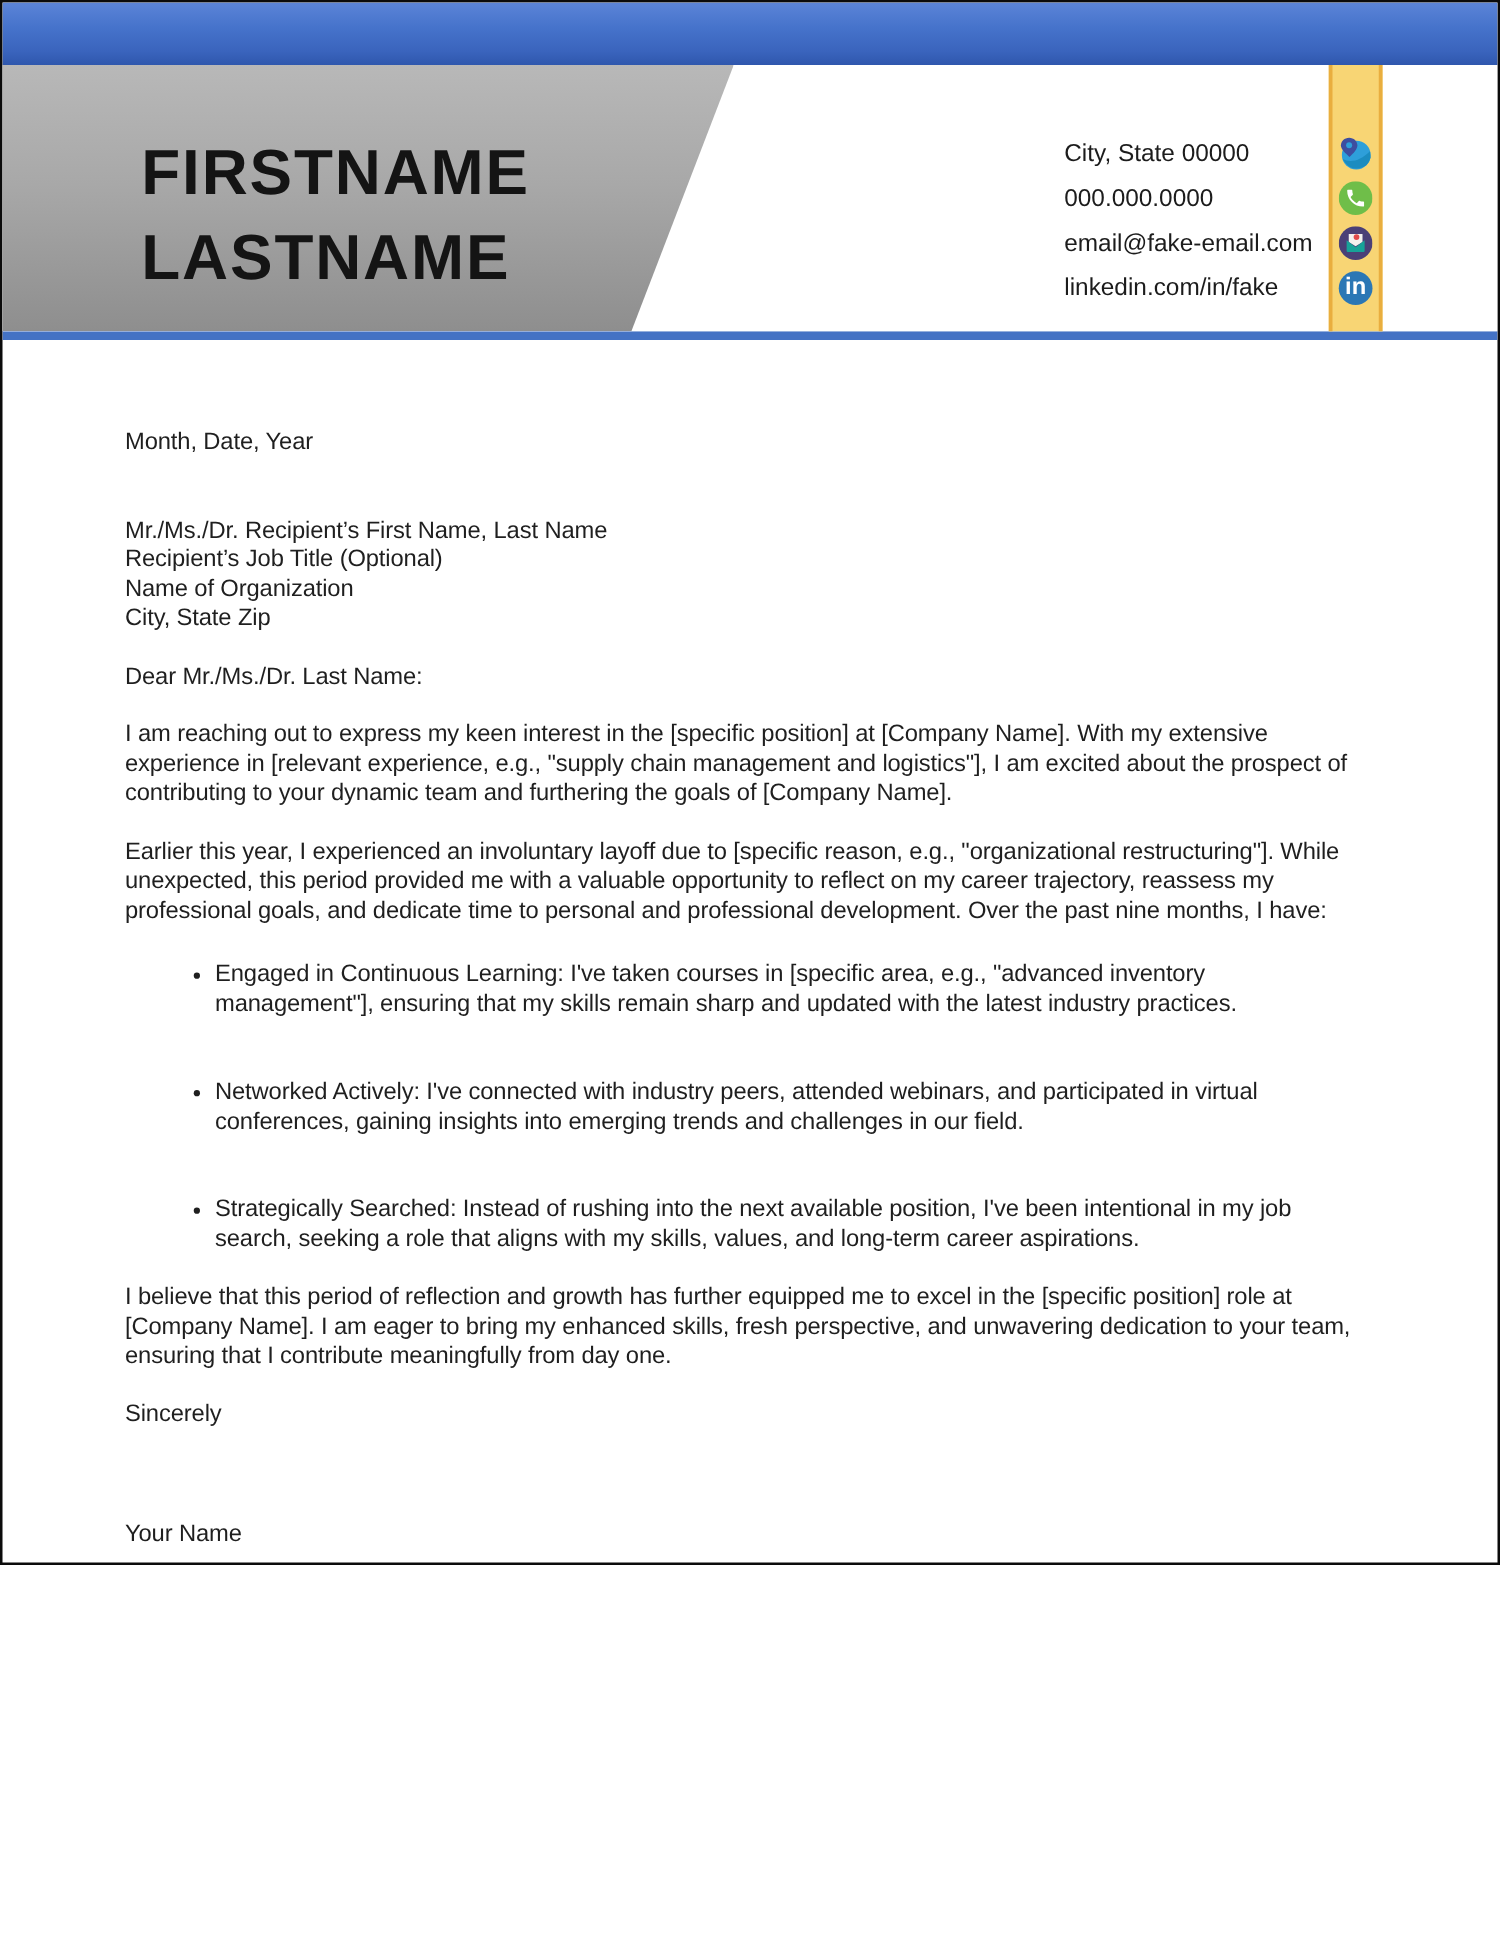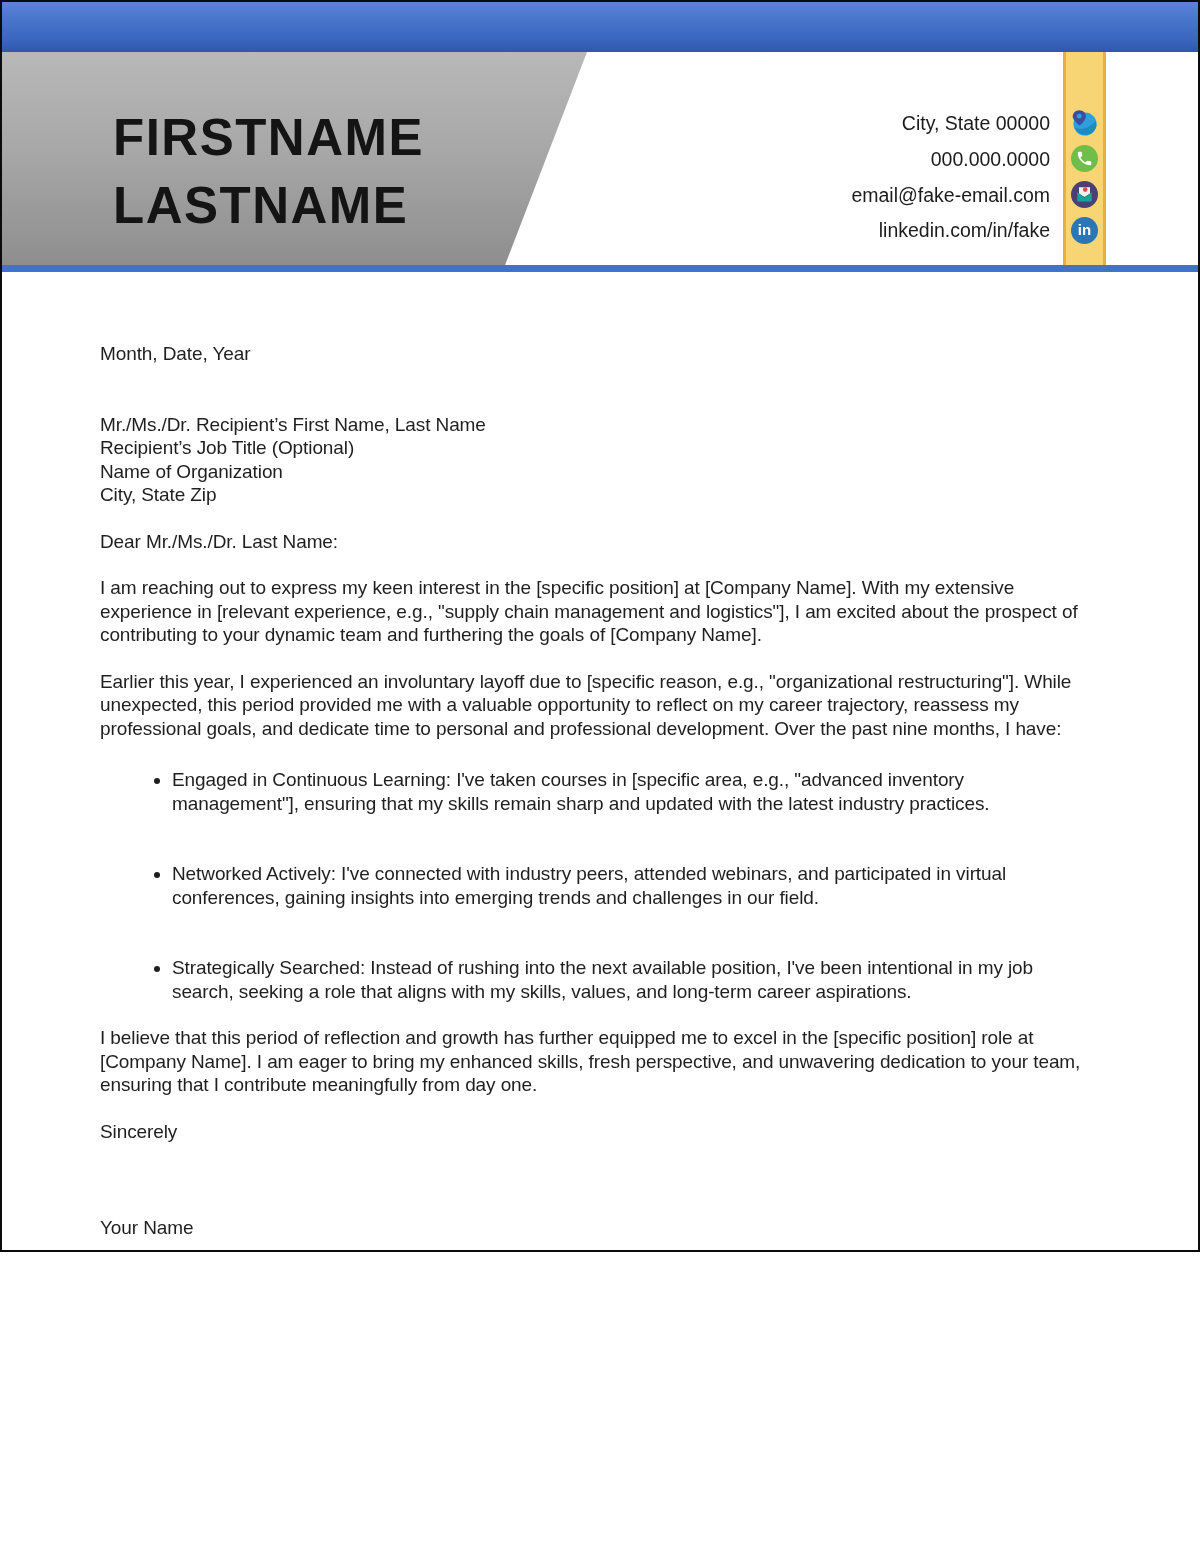--- a/index.html
+++ b/index.html
@@ -21,34 +21,34 @@
     position:absolute; left:0; top:0; width:585px; height:213px;
     background:linear-gradient(180deg,#b8b8b8 0%,#a8a8a8 45%,#8e8e8e 100%);
     clip-path:polygon(0 0,100% 0,86% 100%,0 100%);
   }
   .name {
     position:absolute; left:111px; top:52px;
     font-size:51px; line-height:68px; font-weight:bold;
     letter-spacing:1.5px; color:#141414;
   }
   .contact {
-    position:absolute; top:54px; right:148px; text-align:right;
+    position:absolute; top:54px; right:148px; 
     font-size:19.5px; line-height:35.8px; color:#1c1c1c;
   }
   .icon-rail {
     position:absolute; top:0; bottom:0; left:1061px; width:43px;
     box-sizing:border-box; background:#f8d574;
     border-left:3px solid #e9ae3f; border-right:3px solid #e9ae3f;
     display:flex; flex-direction:column; align-items:center;
     padding-top:57px; gap:9px;
   }
   .cicon { width:27px; height:27px; border-radius:50%; position:relative; flex:0 0 auto; }
   .cicon svg { display:block; width:27px; height:27px; }
   .li-circle { background:#2b77b5; display:flex; align-items:center; justify-content:center; }
-  .li-glyph { color:#fff; font-weight:bold; font-size:15px; line-height:1; letter-spacing:0; padding-bottom:2px; }
+  .li-glyph { color:#fff; font-weight:bold; font-size:19px; line-height:1; letter-spacing:0; padding-bottom:2px; }
   
   .divider { height:7px; flex:0 0 auto; background:#4472c4; }
   
   .bodyarea { flex:1 1 auto; padding:70px 0 0 98px; font-size:19px; line-height:23.5px; color:#1f1f1f; }
   .letter { width:995px; }
   .letter div, .letter p, .letter li { letter-spacing:-0.1px; }
   .block { margin:23px 0 0 0; }
   .first { margin-top:0; }
   .gap2 { margin-top:47px; }
   .addr-line { margin:0; }

